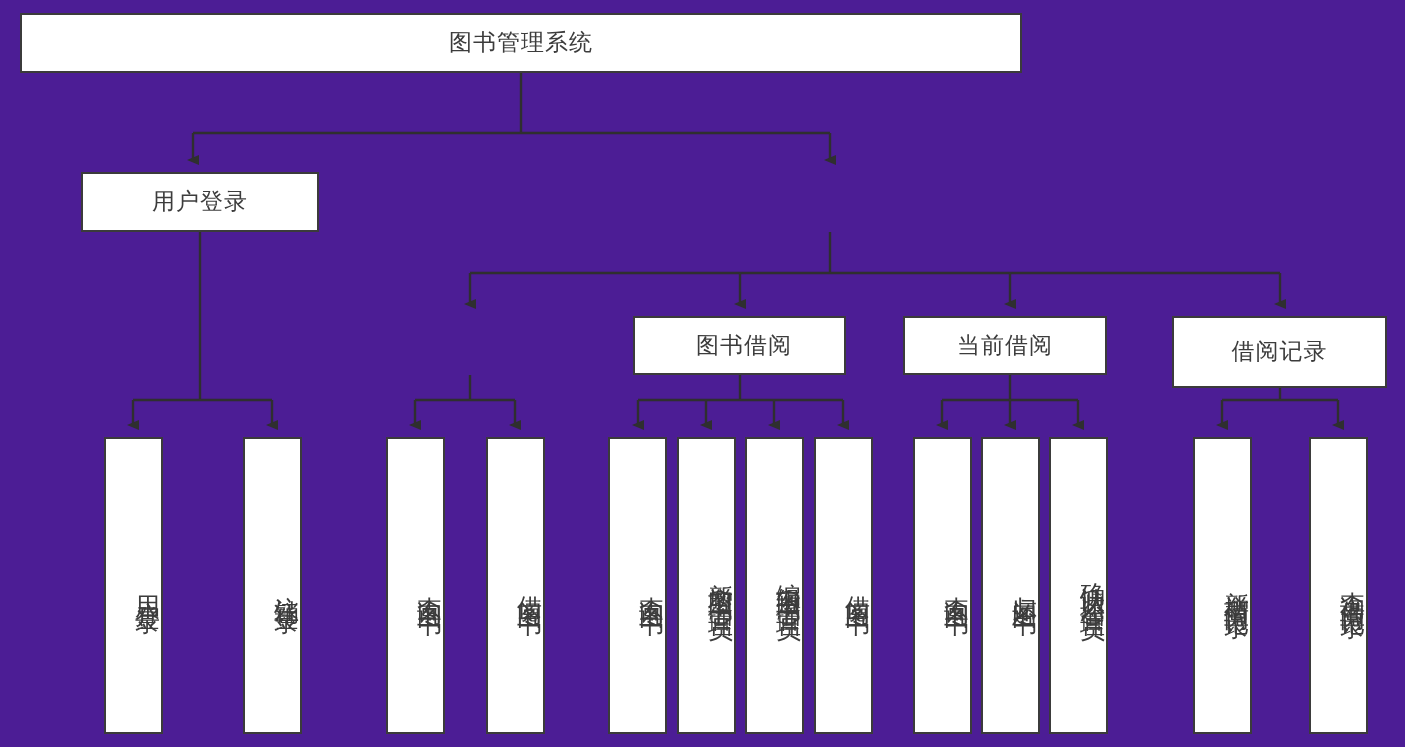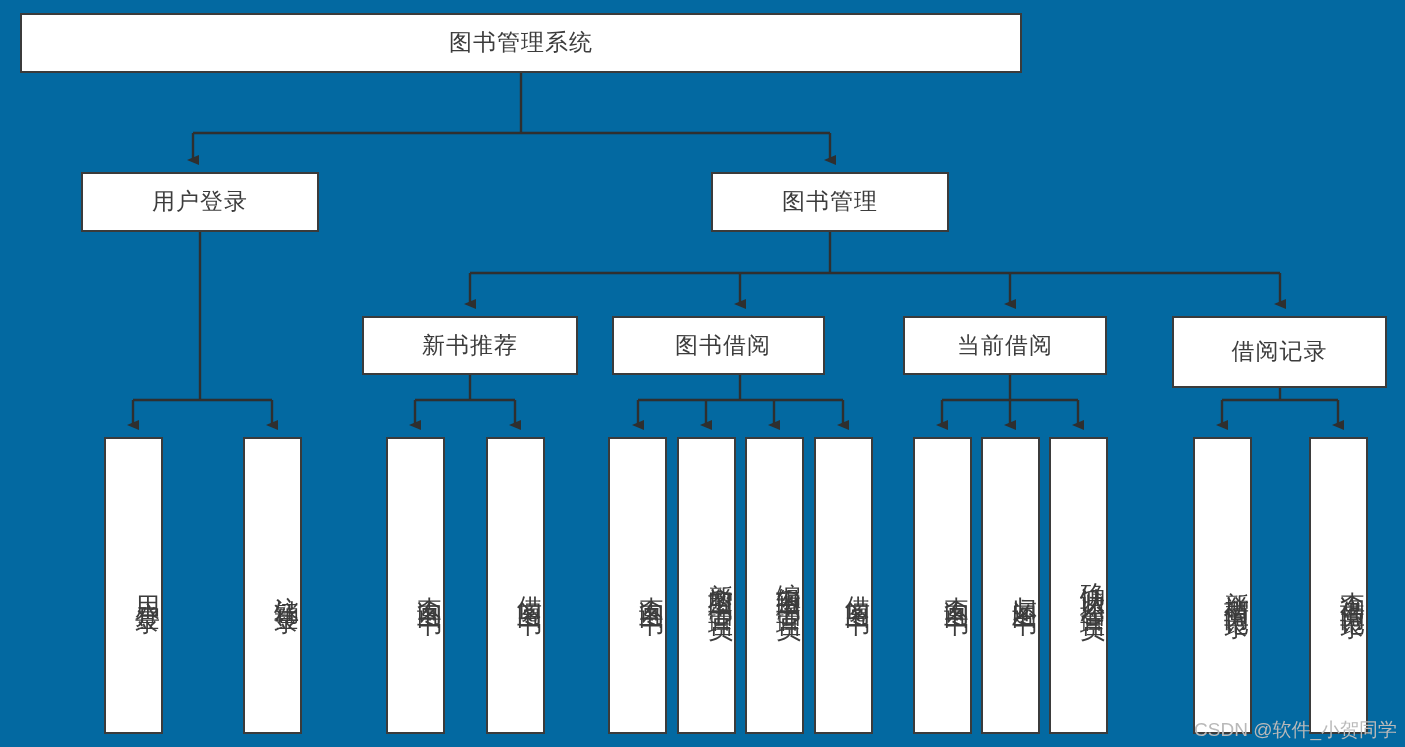--- a/index.html
+++ b/index.html
@@ -8,21 +8,21 @@
     padding: 0;
     background: #ffffff;
   }
   body {
     font-family: "Liberation Sans", "DejaVu Sans", sans-serif;
   }
   #diagram-root {
     position: relative;
     width: 1405px;
     height: 747px;
-    background: #0369a1;
+    background: #4c1d95;
     overflow: hidden;
   }
   svg.edges {
     position: absolute;
     left: 0;
     top: 0;
     width: 1405px;
     height: 747px;
     pointer-events: none;
   }
@@ -124,29 +124,23 @@
   </svg>
 
   <div class="node horizontal" style="left:20px; top:13px; width:1002px; height:60px;">
     <span class="node-label">图书管理系统</span>
   </div>
 
   <div class="node horizontal" style="left:81px; top:172px; width:238px; height:60px;">
     <span class="node-label">用户登录</span>
   </div>
 
-  <div class="node horizontal" style="left:711px; top:172px; width:238px; height:60px;">
-    <span class="node-label">图书管理</span>
-  </div>
-
-  <div class="node horizontal" style="left:362px; top:316px; width:216px; height:59px;">
-    <span class="node-label">新书推荐</span>
-  </div>
-
-  <div class="node horizontal" style="left:612px; top:316px; width:213px; height:59px;padding-left:9px;">
+
+
+  <div class="node horizontal" style="left:633px; top:316px; width:213px; height:59px;padding-left:9px;">
     <span class="node-label">图书借阅</span>
   </div>
 
   <div class="node horizontal" style="left:903px; top:316px; width:204px; height:59px;">
     <span class="node-label">当前借阅</span>
   </div>
 
   <div class="node horizontal" style="left:1172px; top:316px; width:215px; height:72px;">
     <span class="node-label">借阅记录</span>
   </div>
@@ -196,15 +190,14 @@
   </div>
 
   <div class="node vertical" style="left:1193px; top:437px; width:59px; height:297px;">
     <span class="node-label">新增借阅记录</span>
   </div>
 
   <div class="node vertical" style="left:1309px; top:437px; width:59px; height:297px;">
     <span class="node-label">查询借阅记录</span>
   </div>
 
-  <div id="watermark">CSDN @软件_小贺同学</div>
 
 </div>
 
 </body></html>

